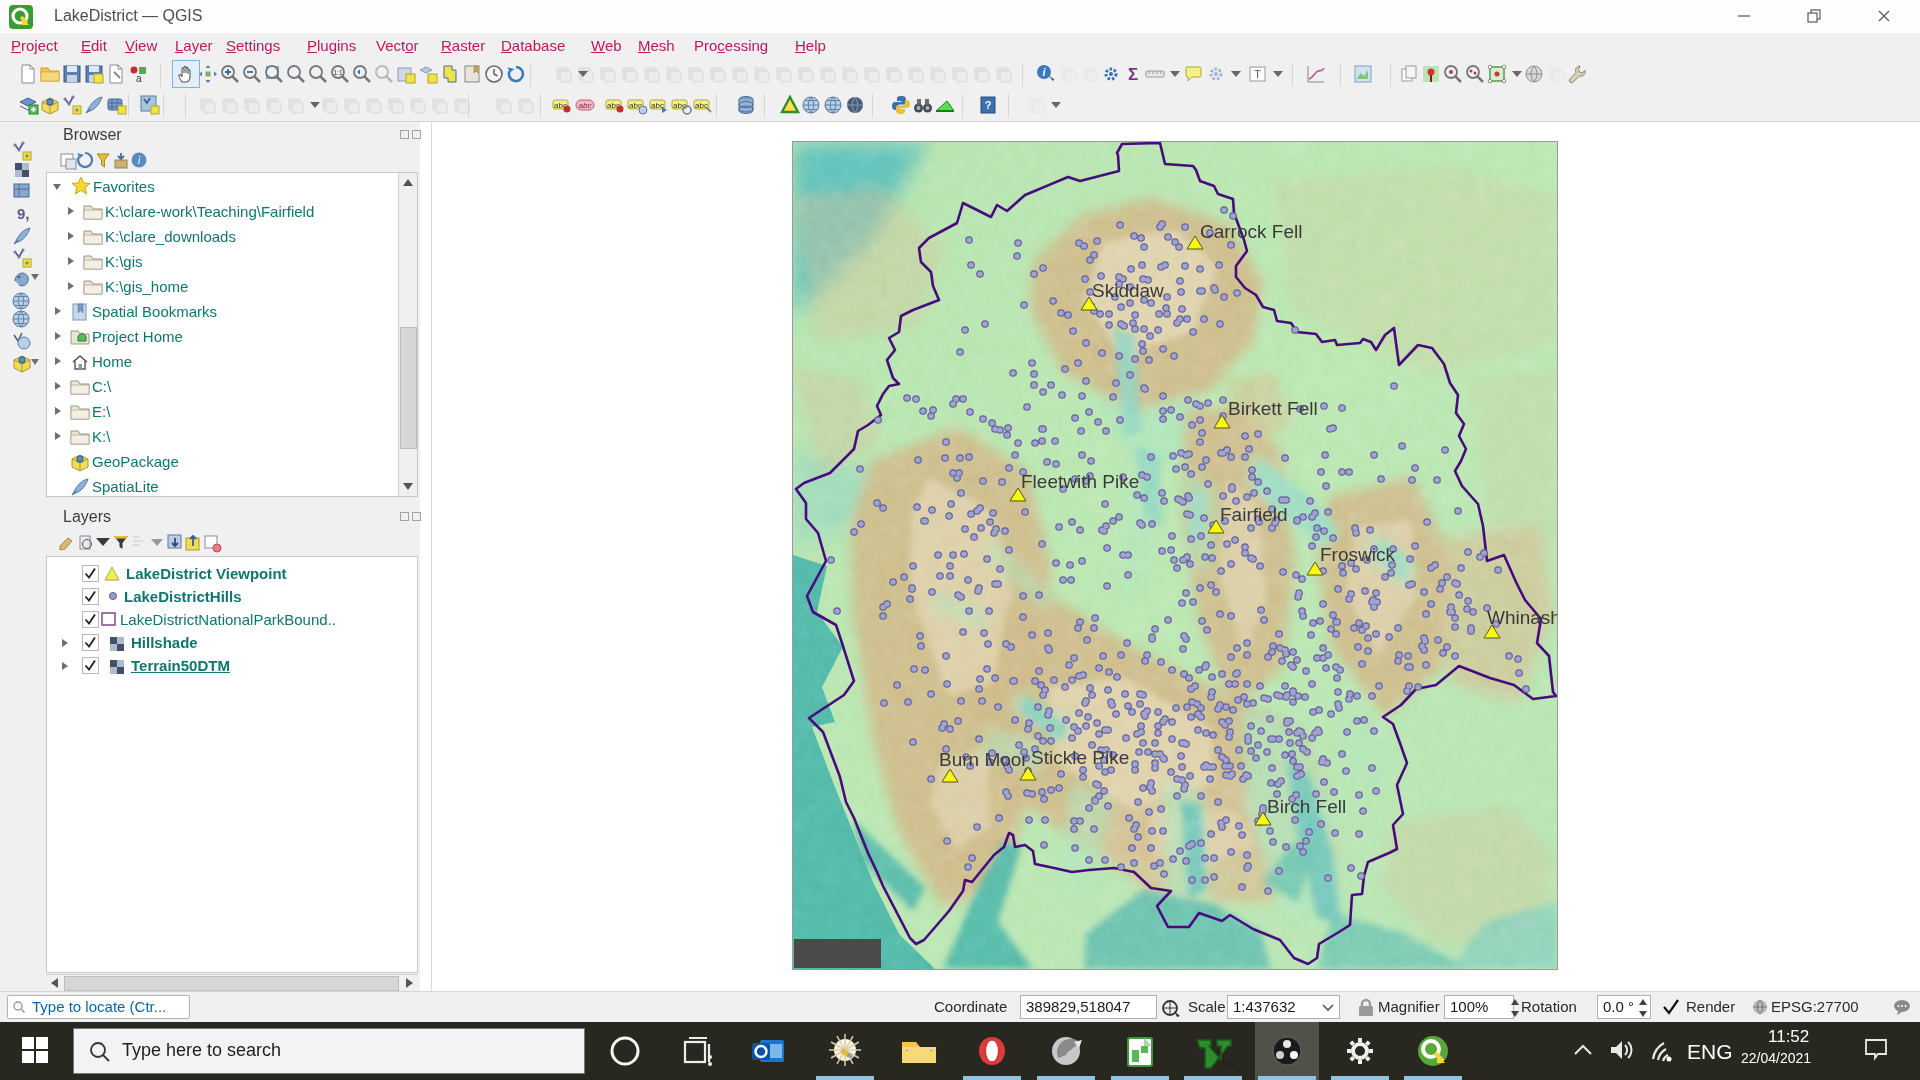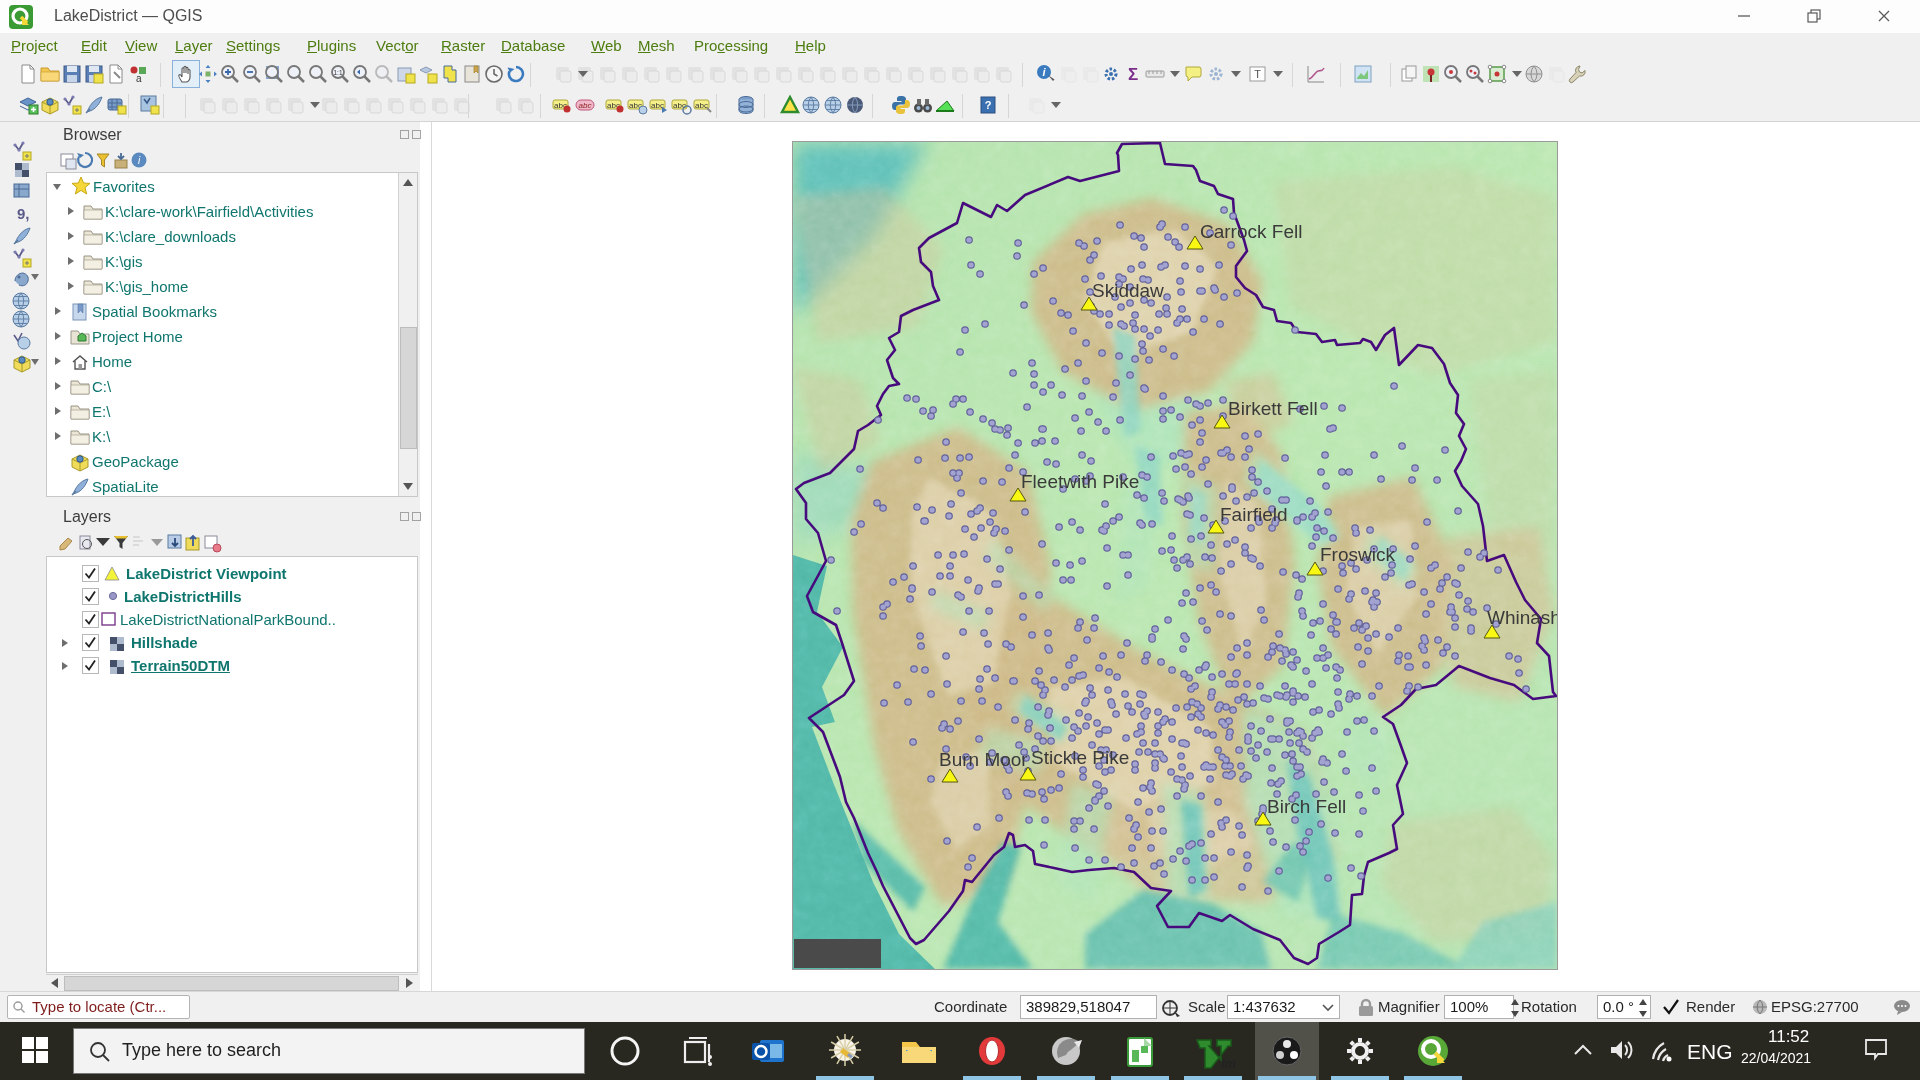--- a/index.html
+++ b/index.html
@@ -1,37 +1,37 @@
 <!DOCTYPE html>
 <html><head><meta charset="utf-8"><title>LakeDistrict — QGIS</title><style>
 *{margin:0;padding:0;box-sizing:border-box}
 html,body{width:1920px;height:1080px;overflow:hidden;font-family:"Liberation Sans",sans-serif;background:#fff}
 .abs{position:absolute}
 #titlebar{position:absolute;left:0;top:0;width:1920px;height:33px;background:#fdfdfd}
 #title{position:absolute;left:54px;top:7px;font-size:16px;color:#4d4d4d}
-#menubar{position:absolute;left:0;top:33px;width:1920px;height:26px;background:#f0f0f0;font-size:15px;color:#4d7c0f}
+#menubar{position:absolute;left:0;top:33px;width:1920px;height:26px;background:#f0f0f0;font-size:15px;color:#be185d}
 .mi{position:absolute;top:4px}
 #tb{position:absolute;left:0;top:59px;width:1920px;height:63px;background:#f0f0f0;border-bottom:1px solid #d4d4d4}
 .ic{position:absolute;width:22px;height:22px}
 #leftdock{position:absolute;left:0;top:122px;width:44px;height:869px;background:#f0f0f0}
 #panels{position:absolute;left:44px;top:122px;width:376px;height:869px;background:#f0f0f0}
 #canvas{position:absolute;left:431px;top:122px;width:1489px;height:869px;background:#fff;border-left:1px solid #d9d9d9}
 #mapwrap{position:absolute;left:360px;top:19px;width:766px;height:829px;border:1px solid #9a9a9a}
 .ptitle{position:absolute;font-size:16px;color:#3c3c3c}
 .pbtn{position:absolute;width:9px;height:9px;border:1px solid #888;opacity:.75}
 .treebox{position:absolute;background:#fff;border:1px solid #c8c8c8}
 .trow{position:absolute;font-size:15px;color:#0f766e;white-space:nowrap}
 .exp{position:absolute;width:0;height:0}
 .expR{border-left:6px solid #6e6e6e;border-top:4px solid transparent;border-bottom:4px solid transparent}
 .expD{border-top:6px solid #6e6e6e;border-left:4px solid transparent;border-right:4px solid transparent}
 .vsb{position:absolute;background:#f0f0f0}
 .sbthumb{position:absolute;background:#d6d6d6;border:1px solid #bdbdbd}
 .sbarr{position:absolute;width:0;height:0}
 #statusbar{position:absolute;left:0;top:991px;width:1920px;height:31px;background:#f0f0f0;border-top:1px solid #d7d7d7;font-size:15px;color:#2a2a2a}
-#locate{position:absolute;left:7px;top:3px;width:183px;height:24px;background:#fff;border:1px solid #b4b4b4;border-radius:2px;color:#7f1d1d;font-size:15px;padding:2px 4px 0 24px}
+#locate{position:absolute;left:7px;top:3px;width:183px;height:24px;background:#fff;border:1px solid #b4b4b4;border-radius:2px;color:#0369a1;font-size:15px;padding:2px 4px 0 24px}
 .sfield{position:absolute;top:3px;height:24px;background:#fff;border:1px solid #b0b0b0;font-size:15px;padding:2px 5px 0 5px;color:#1a1a1a}
 .slab{position:absolute;top:6px}
 #taskbar{position:absolute;left:0;top:1022px;width:1920px;height:58px;background:#282820}
 #tsearch{position:absolute;left:73px;top:1028px;width:512px;height:46px;background:#f3f3f3;border:1px solid #777;color:#1f1f1f;font-size:18px}
 #tsearch span{position:absolute;left:48px;top:11px}
 .tbic{position:absolute;top:1022px;width:64px;height:58px}
 .runbar{position:absolute;top:1076px;height:4px;background:#8ec4e4}
 .tray{position:absolute;color:#fff;font-size:16px}
 .mlab{font-size:19px;fill:#3a3a3a;font-family:"Liberation Sans",sans-serif}
 svg{display:block}
@@ -633,21 +633,21 @@
     <div class="exp expD abs" style="left:9px;top:62px"></div>
     <svg class="ic" style="left:26px;top:53px" width="22" height="22" viewBox="0 0 22 22">
       <path d="M11 2l2.6 6 6.4.4-5 4.2 1.7 6.4L11 15.4 5.3 19l1.7-6.4-5-4.2 6.4-.4z" fill="#f5d73a" stroke="#c8a818" stroke-width="1"></path>
     </svg>
     <div class="trow" style="left:49px;top:56px">Favorites</div>
     <div class="exp expR abs" style="left:24px;top:85px"></div>
     <svg class="ic" style="left:38px;top:79px" width="20" height="20" viewBox="0 0 22 22">
       <path d="M2 5h7l2 3h9v10H2z" fill="#eae5d4" stroke="#9a9486"></path>
       <path d="M2 9h18v9H2z" fill="#f3efe2" stroke="#9a9486" stroke-width=".6"></path>
     </svg>
-    <div class="trow" style="left:61px;top:81px">K:\clare-work\Fairfield\Activities</div>
+    <div class="trow" style="left:61px;top:81px">K:\clare-work\Teaching\Fairfield</div>
     <div class="exp expR abs" style="left:24px;top:110px"></div>
     <svg class="ic" style="left:38px;top:104px" width="20" height="20" viewBox="0 0 22 22">
       <path d="M2 5h7l2 3h9v10H2z" fill="#eae5d4" stroke="#9a9486"></path>
       <path d="M2 9h18v9H2z" fill="#f3efe2" stroke="#9a9486" stroke-width=".6"></path>
     </svg>
     <div class="trow" style="left:61px;top:106px">K:\clare_downloads</div>
     <div class="exp expR abs" style="left:24px;top:135px"></div>
     <svg class="ic" style="left:38px;top:129px" width="20" height="20" viewBox="0 0 22 22">
       <path d="M2 5h7l2 3h9v10H2z" fill="#eae5d4" stroke="#9a9486"></path>
       <path d="M2 9h18v9H2z" fill="#f3efe2" stroke="#9a9486" stroke-width=".6"></path>

